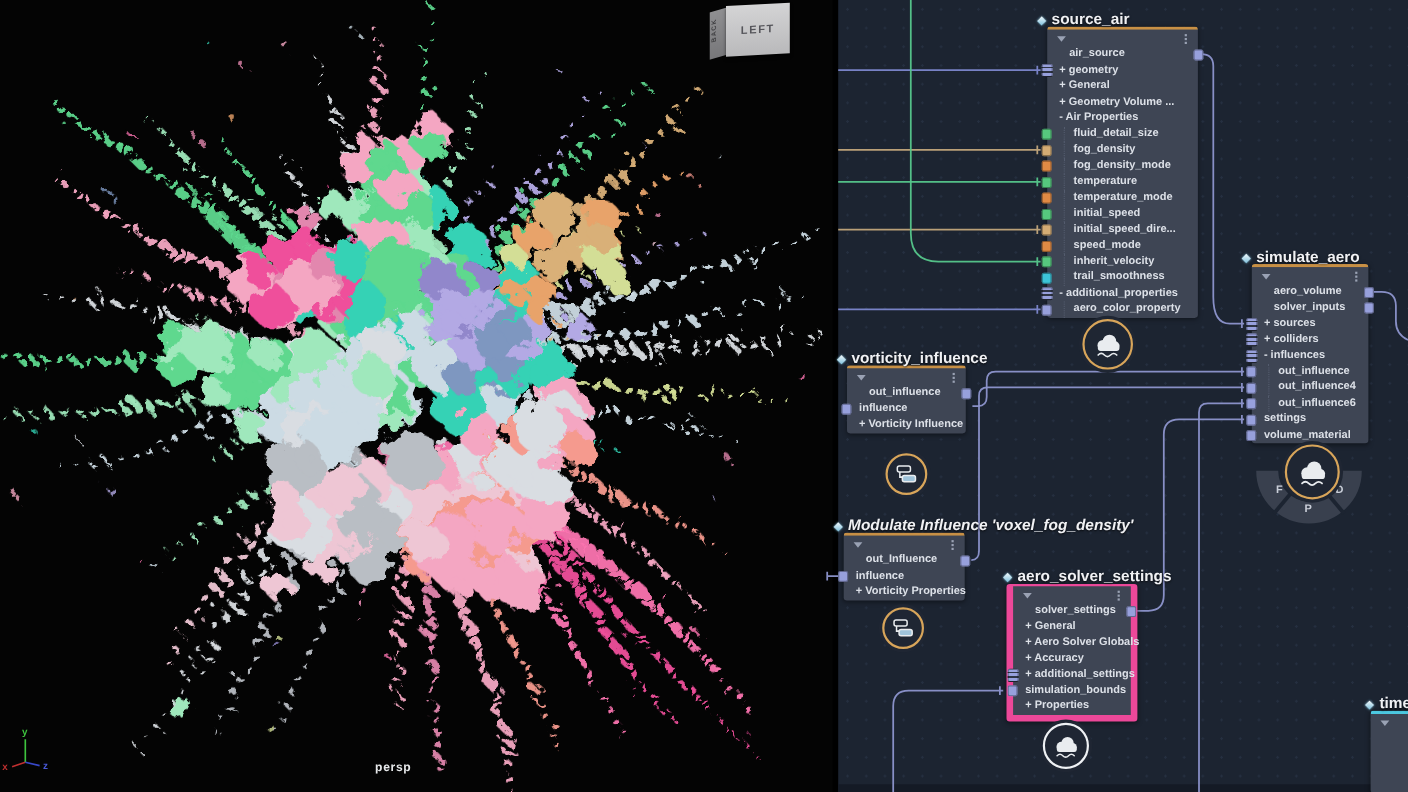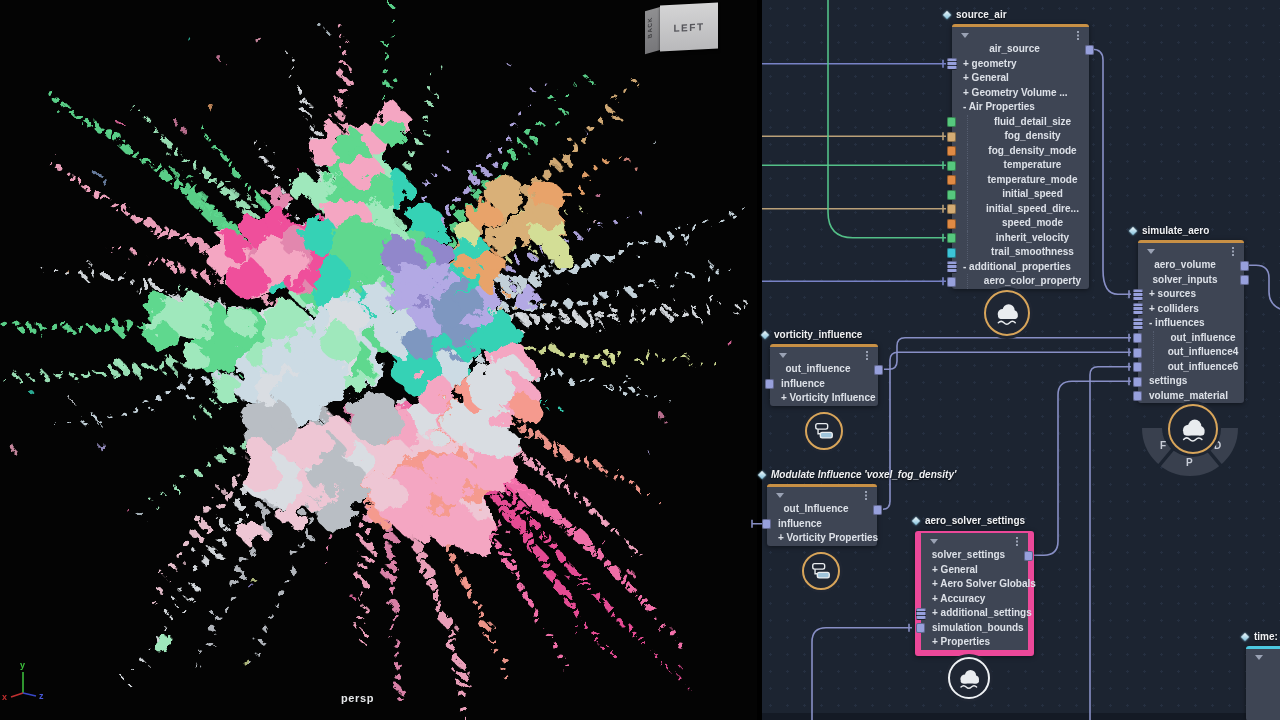--- a/index.html
+++ b/index.html
@@ -30,34 +30,34 @@
          background-size:17px 17px;}
   #graph-bottom{position:absolute;left:762px;bottom:0;width:518px;height:7px;background:#141a25;}
   #wires{position:absolute;left:0;top:0;pointer-events:none;}
   #wires path{fill:none;stroke-width:1.6;opacity:.95;}
 
   
   .node{position:absolute;background:#3e4554;border-radius:3px;border-top:3px solid #c89045;
         box-shadow:0 1px 5px rgba(0,0,0,.45);}
   .node.sel{border:6px solid #ec4899;border-top-width:2px;}
   .node.time{border-top-color:#4cc8e0;}
-  .ntitle{position:absolute;top:-18px;left:-8px;white-space:nowrap;font-size:10px;font-weight:bold;
+  .ntitle{position:absolute;top:-18px;left:-8px;white-space:nowrap;font-size:14px;font-weight:bold;
           color:#f0f1f4;text-shadow:0 1px 2px rgba(0,0,0,.8);text-align:right;}
   .ntitle.ital span.t{font-style:italic;}
   .nmark{display:inline-block;width:6px;height:6px;background:linear-gradient(135deg,#f2fafd,#7fc0dc);
          transform:rotate(45deg);margin-right:6px;box-shadow:0 0 2px #7fc0dc;}
   .nhdr{position:relative;height:15px;}
   .tri{position:absolute;left:9px;top:6px;width:0;height:0;border-left:4px solid transparent;
        border-right:4px solid transparent;border-top:5px solid #9aa2b4;}
   .dots{position:absolute;right:10px;top:4px;width:2px;height:2px;background:#9aa2b4;
         box-shadow:0 3.5px 0 #9aa2b4,0 7px 0 #9aa2b4;}
   .row{position:relative;height:14.5px;line-height:14.5px;font-size:10px;font-weight:bold;
        color:#dde1e8;padding-left:11px;white-space:nowrap;}
-  .row.out{text-align:center;padding-right:12px;padding-left:0;}
-  .row.child{padding-left:24px;text-align:center;}
+  .row.out{text-align:left;padding-right:12px;padding-left:0;margin-left:20px;}
+  .row.child{padding-left:24px;}
   .row.child::before{content:"";position:absolute;left:15px;top:0;bottom:0;border-left:1px dotted #545c6e;}
   .port{position:absolute;top:2.5px;width:9px;height:10px;border-radius:2px;box-shadow:inset 0 0 0 1px rgba(0,0,0,.35);}
   .port.pl{left:-5px;} .port.pr{right:-5px;}
   .port.multi{top:1.5px;width:10px;height:12px;
     background:repeating-linear-gradient(180deg,#97a0dc 0 2.6px,#2e3443 2.6px 4.1px);}
   .lav{background:#97a0dc;} .green{background:#56c87e;} .tan{background:#d4ac74;}
   .orange{background:#e08a44;} .cyan{background:#3cc4d8;}
 
   
   .nicon{position:absolute;border-radius:50%;background:#1f2633;display:flex;align-items:center;
@@ -1685,21 +1685,21 @@
     <div class="row child"><span class="port pl cyan"></span><span>trail_smoothness</span></div>
     <div class="row"><span class="port pl multi"></span><span>- additional_properties</span></div>
     <div class="row child"><span class="port pl lav"></span><span>aero_color_property</span></div>
   </div>
   <div class="nicon ring-or" style="left:984px;top:290px;width:42px;height:42px;">
     <svg width="26" height="26">
         <use href="#ic-cloud"></use>
       </svg>
   </div>
 
-  <div class="node" style="left:770px;top:344px;width:108px;">
+  <div class="node" style="left:770px;top:332px;width:108px;">
     <div class="ntitle"><span class="nmark"></span><span class="t">vorticity_influence</span></div>
     <div class="nhdr">
       <span class="tri"></span>
       <span class="dots"></span>
     </div>
     <div class="row out"><span>out_influence</span><span class="port pr lav"></span></div>
     <div class="row"><span class="port pl lav"></span><span>influence</span></div>
     <div class="row"><span>+ Vorticity Influence</span></div>
   </div>
   <div class="nicon ring-or" style="left:805px;top:412px;width:34px;height:34px;">

